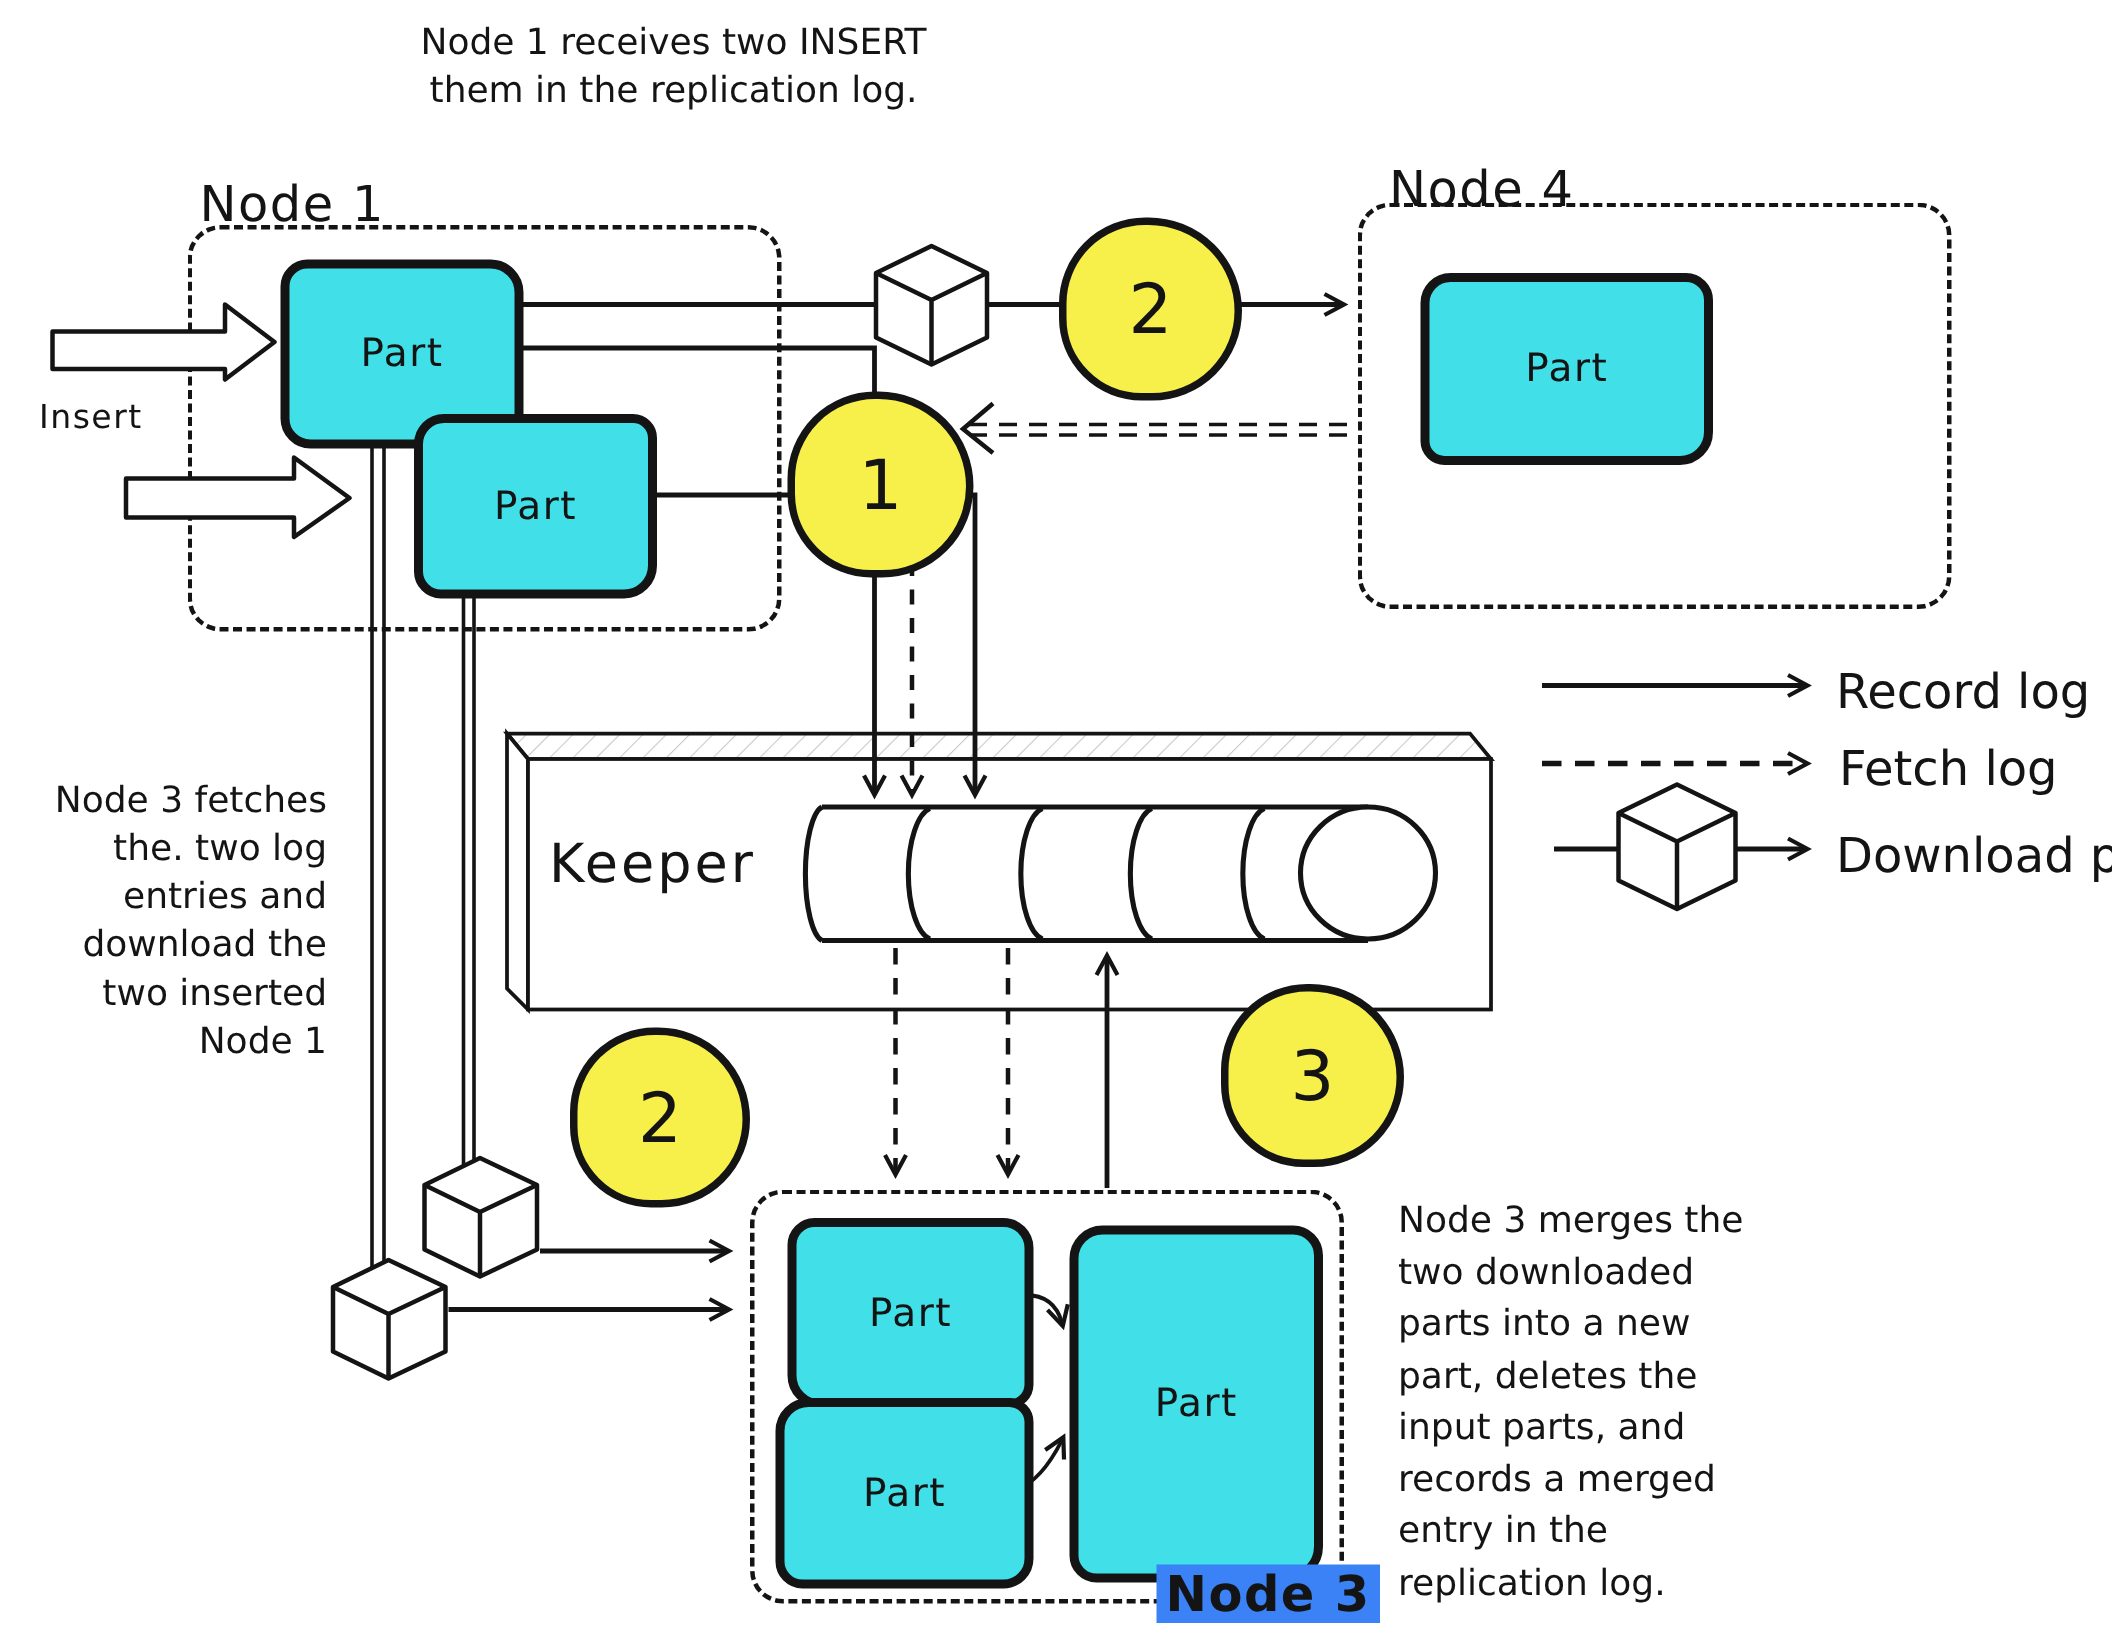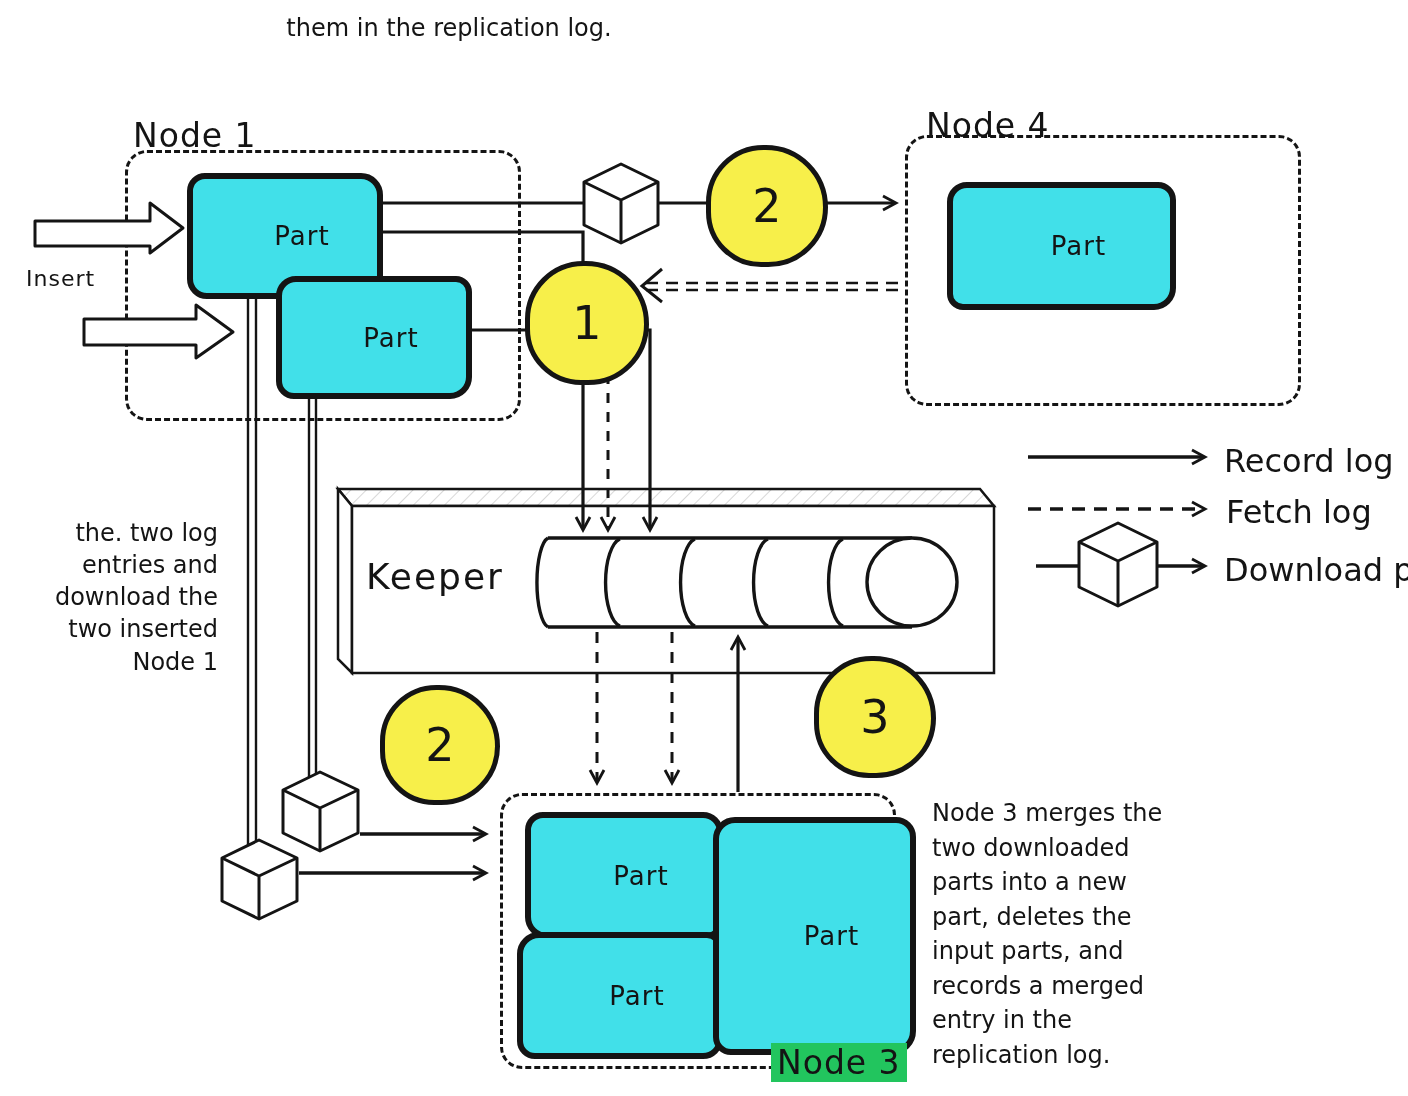--- a/index.html
+++ b/index.html
@@ -2,32 +2,32 @@
 <html><head>
 <meta charset="utf-8">
 <style>
   html,body{margin:0;padding:0;background:#fff;}
   .canvas{position:relative;width:1408px;height:1096px;background:#fff;overflow:hidden;
           font-family:"DejaVu Sans",sans-serif;color:#141414;}
   svg.layer{position:absolute;left:0;top:0;z-index:2;}
   .node-box{position:absolute;border:3px dashed #141414;border-radius:22px;z-index:1;}
   .part{position:absolute;z-index:3;background:var(--part-fill,#41E0E9);
         border:6px solid #141414;display:flex;align-items:center;justify-content:center;
-        font-size:26px;letter-spacing:1px;padding-left:34px;}
+        font-size:26px;letter-spacing:1px;}
   .step{position:absolute;z-index:4;background:var(--step-fill,#F7EF4A);
         border:5px solid #141414;border-radius:48% 52% 50% 46%;
         display:flex;align-items:center;justify-content:center;font-size:46px;}
   .node-label{position:absolute;z-index:5;font-size:33px;letter-spacing:1px;white-space:nowrap;}
   .ann{position:absolute;z-index:5;font-size:24px;line-height:1.34;}
   .ann.center{text-align:center;}
   .ann.right{text-align:right;}
   .legend-label{position:absolute;z-index:5;font-size:32px;white-space:nowrap;}
   .keeper-label{position:absolute;z-index:5;font-size:36px;letter-spacing:2px;}
   .insert-label{position:absolute;z-index:5;font-size:22px;letter-spacing:1px;}
-  .whitebg{background:#22c55e;padding:0 6px;}
+  .whitebg{background:#3b82f6;padding:0 6px;font-weight:bold;}
 </style>
 </head>
 <body>
 
 <div class="canvas" style="--part-fill: #41E0E9; --step-fill: #F7EF4A; --stroke: #141414;">
 
   <div class="node-box" style="left:125px;top:150px;width:390px;height:265px"></div>
   <div class="node-box" style="left:905px;top:135px;width:390px;height:265px"></div>
   <div class="node-box" style="left:500px;top:793px;width:390px;height:270px"></div>
 
@@ -151,23 +151,25 @@
     </div>
 
   <div class="node-label" style="left:133px;top:116px">Node 1</div>
   <div class="node-label" style="left:926px;top:106px">Node 4</div>
   <div class="node-label whitebg" style="left:771px;top:1043px">Node 3</div>
 
   <div class="keeper-label" style="left:366px;top:556px">Keeper</div>
   <div class="insert-label" style="left:26px;top:266px">Insert</div>
 
   <div class="ann center" style="left:233px;top:12px;width:432px">
+    <div>Node 1 receives two INSERT</div>
     <div>them in the replication log.</div>
   </div>
   <div class="ann right" style="left:2px;top:517px;width:216px">
+    <div>Node 3 fetches</div>
     <div>the. two log</div>
     <div>entries and</div>
     <div>download the</div>
     <div>two inserted</div>
     <div>Node 1</div>
   </div>
   <div class="ann" style="left:932px;top:796px;width:290px;line-height:1.44">
     <div>Node 3 merges the</div>
     <div>two downloaded</div>
     <div>parts into a new</div>

